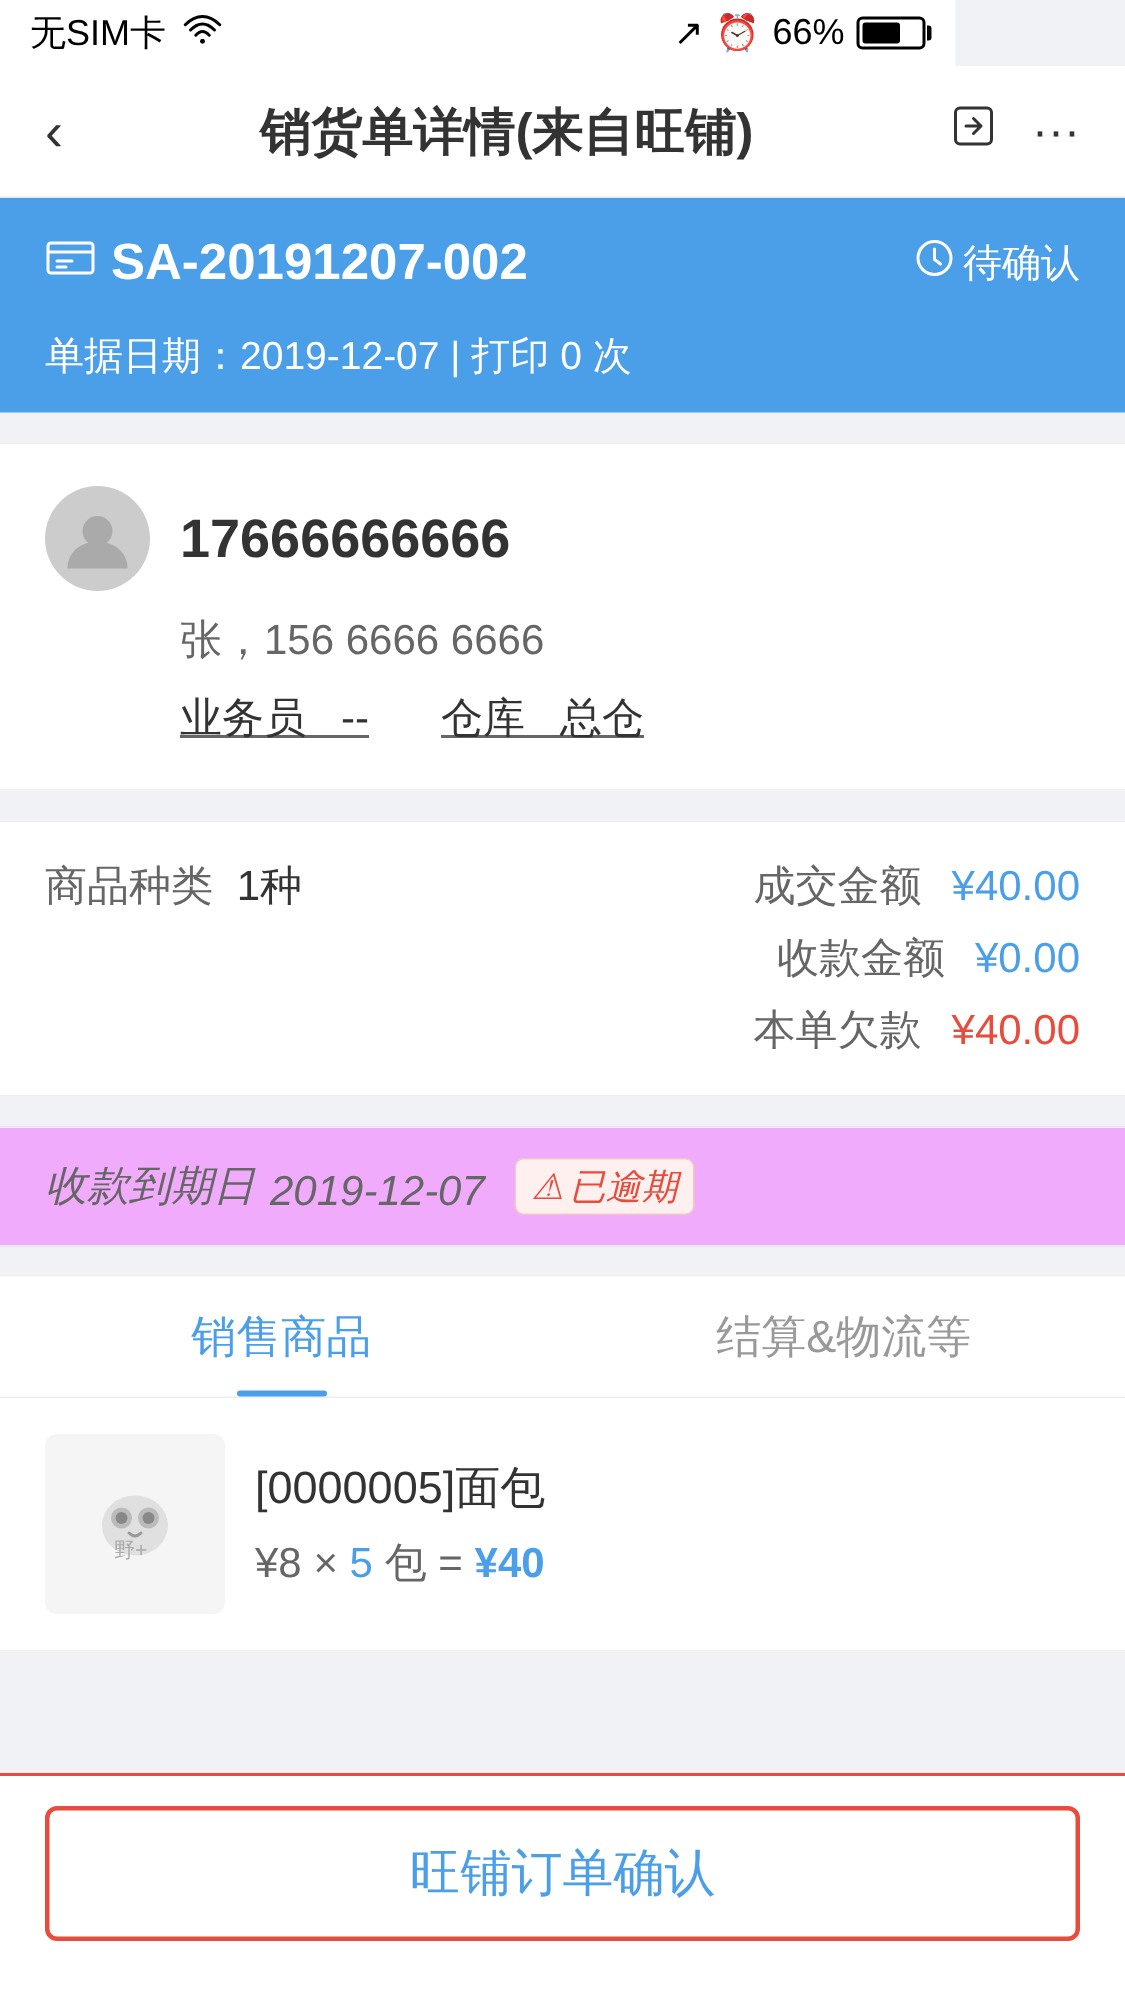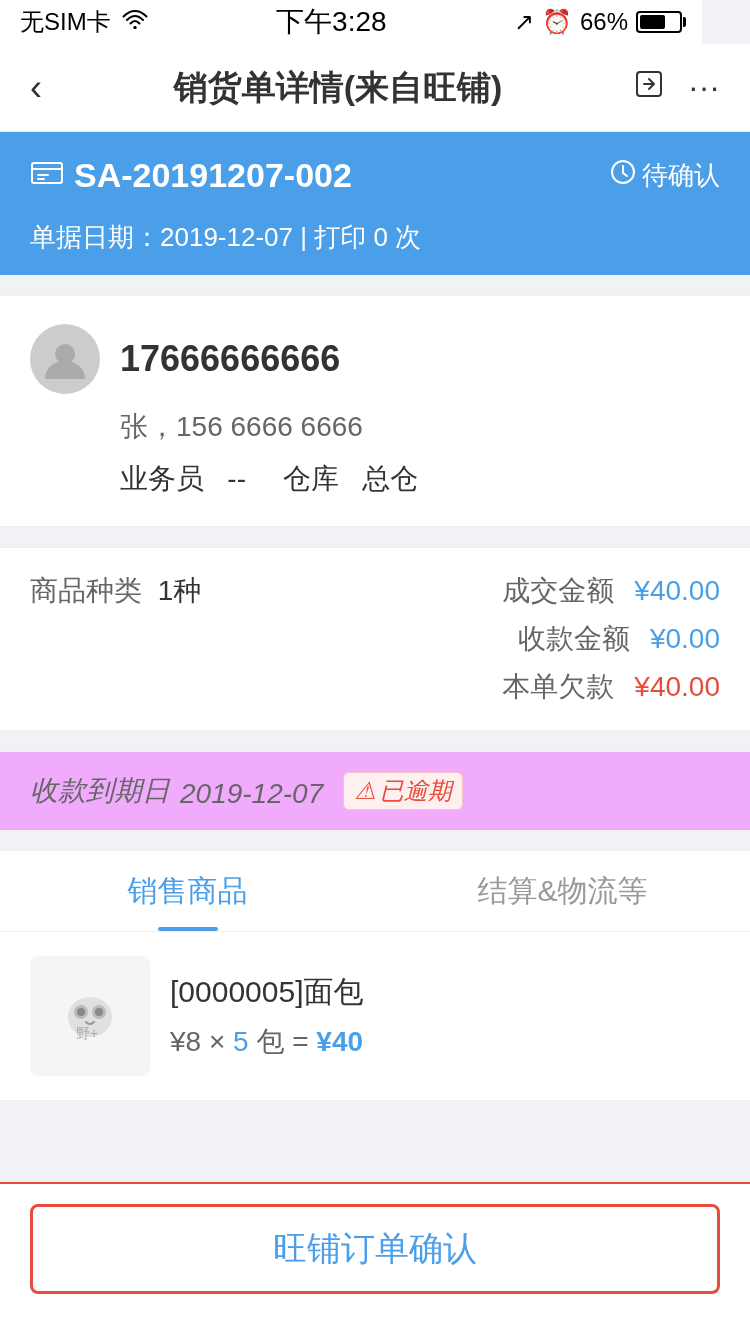--- a/index.html
+++ b/index.html
@@ -10,21 +10,21 @@
       min-height: 1334px;
       background: #f0f2f5;
       font-family: -apple-system, "PingFang SC", "Helvetica Neue", Arial, sans-serif;
       font-size: 28px;
       color: #333;
       position: relative;
     }
 
     
     .status-bar {
-      width: 702px;
+      width: 637px;
       height: 44px;
       background: #fff;
       display: flex;
       align-items: center;
       justify-content: space-between;
       padding: 0 20px;
       font-size: 24px;
       color: #000;
     }
     .status-left { display: flex; align-items: center; gap: 10px; }
@@ -85,21 +85,21 @@
     .customer-row {
       display: flex; align-items: center; gap: 20px; margin-bottom: 14px;
     }
     .avatar {
       width: 70px; height: 70px; border-radius: 50%;
       background: #ccc; display: flex; align-items: center; justify-content: center;
       font-size: 36px; color: #888; flex-shrink: 0;
     }
     .customer-name { font-size: 36px; font-weight: 600; color: #333; }
     .customer-sub { font-size: 28px; color: #666; padding-left: 90px; margin-bottom: 14px; }
-    .customer-meta { display: flex; gap: 37px; padding-left: 90px; font-size: 28px; color: #666; }
+    .customer-meta { display: flex; gap: 48px; padding-left: 90px; font-size: 28px; color: #666; text-decoration: underline; }
     .customer-meta span { color: #333; }
 
     
     .summary-card {
       background: #fff;
       padding: 24px 30px;
       margin-top: 20px;
       border-top: 1px solid #eee;
       border-bottom: 1px solid #eee;
       display: flex;
@@ -202,21 +202,20 @@
     <span>
       <svg width="28" height="22" viewBox="0 0 28 22" fill="none">
         <path d="M14 18l2 2-2-2zM14 18a1.5 1.5 0 110 3 1.5 1.5 0 010-3z" fill="#000"></path>
         <circle cx="14" cy="19.5" r="1.5" fill="#000"></circle>
         <path d="M9.5 15.5C11 14 12.5 13 14 13s3 1 4.5 2.5" stroke="#000" stroke-width="2" stroke-linecap="round" fill="none"></path>
         <path d="M6 12C8.5 9.5 11.1 8 14 8s5.5 1.5 8 4" stroke="#000" stroke-width="2" stroke-linecap="round" fill="none"></path>
         <path d="M2.5 8.5C6 5 9.8 3 14 3s8 2 11.5 5.5" stroke="#000" stroke-width="2" stroke-linecap="round" fill="none"></path>
       </svg>
     </span>
   </div>
-  <div class="status-center">下午3:28</div>
   <div class="status-right">
     <span>↗</span>
     <span>⏰</span>
     <span>66%</span>
     <div class="battery-icon">
       <div class="battery-fill"></div>
     </div>
   </div>
 </div>
 

